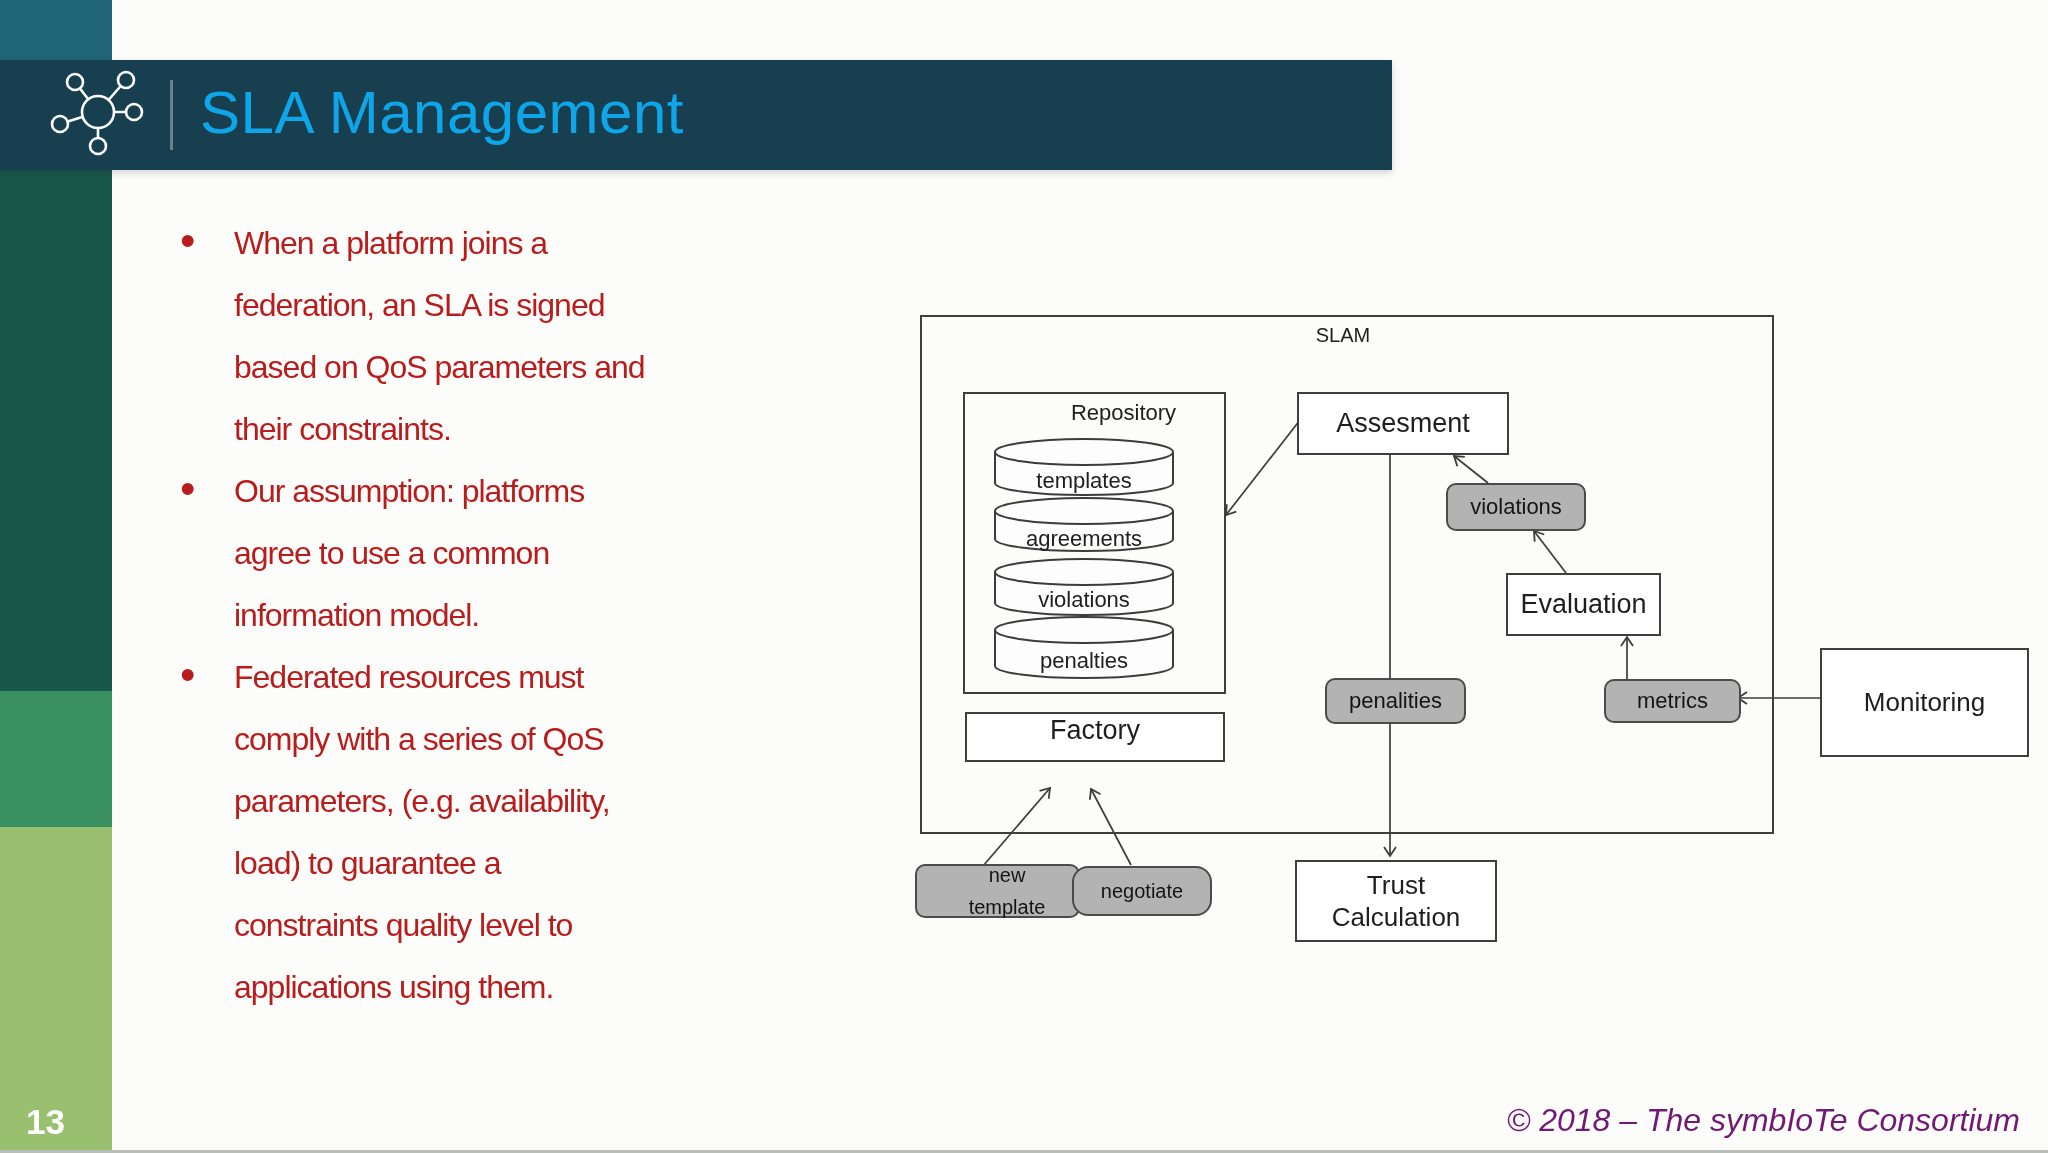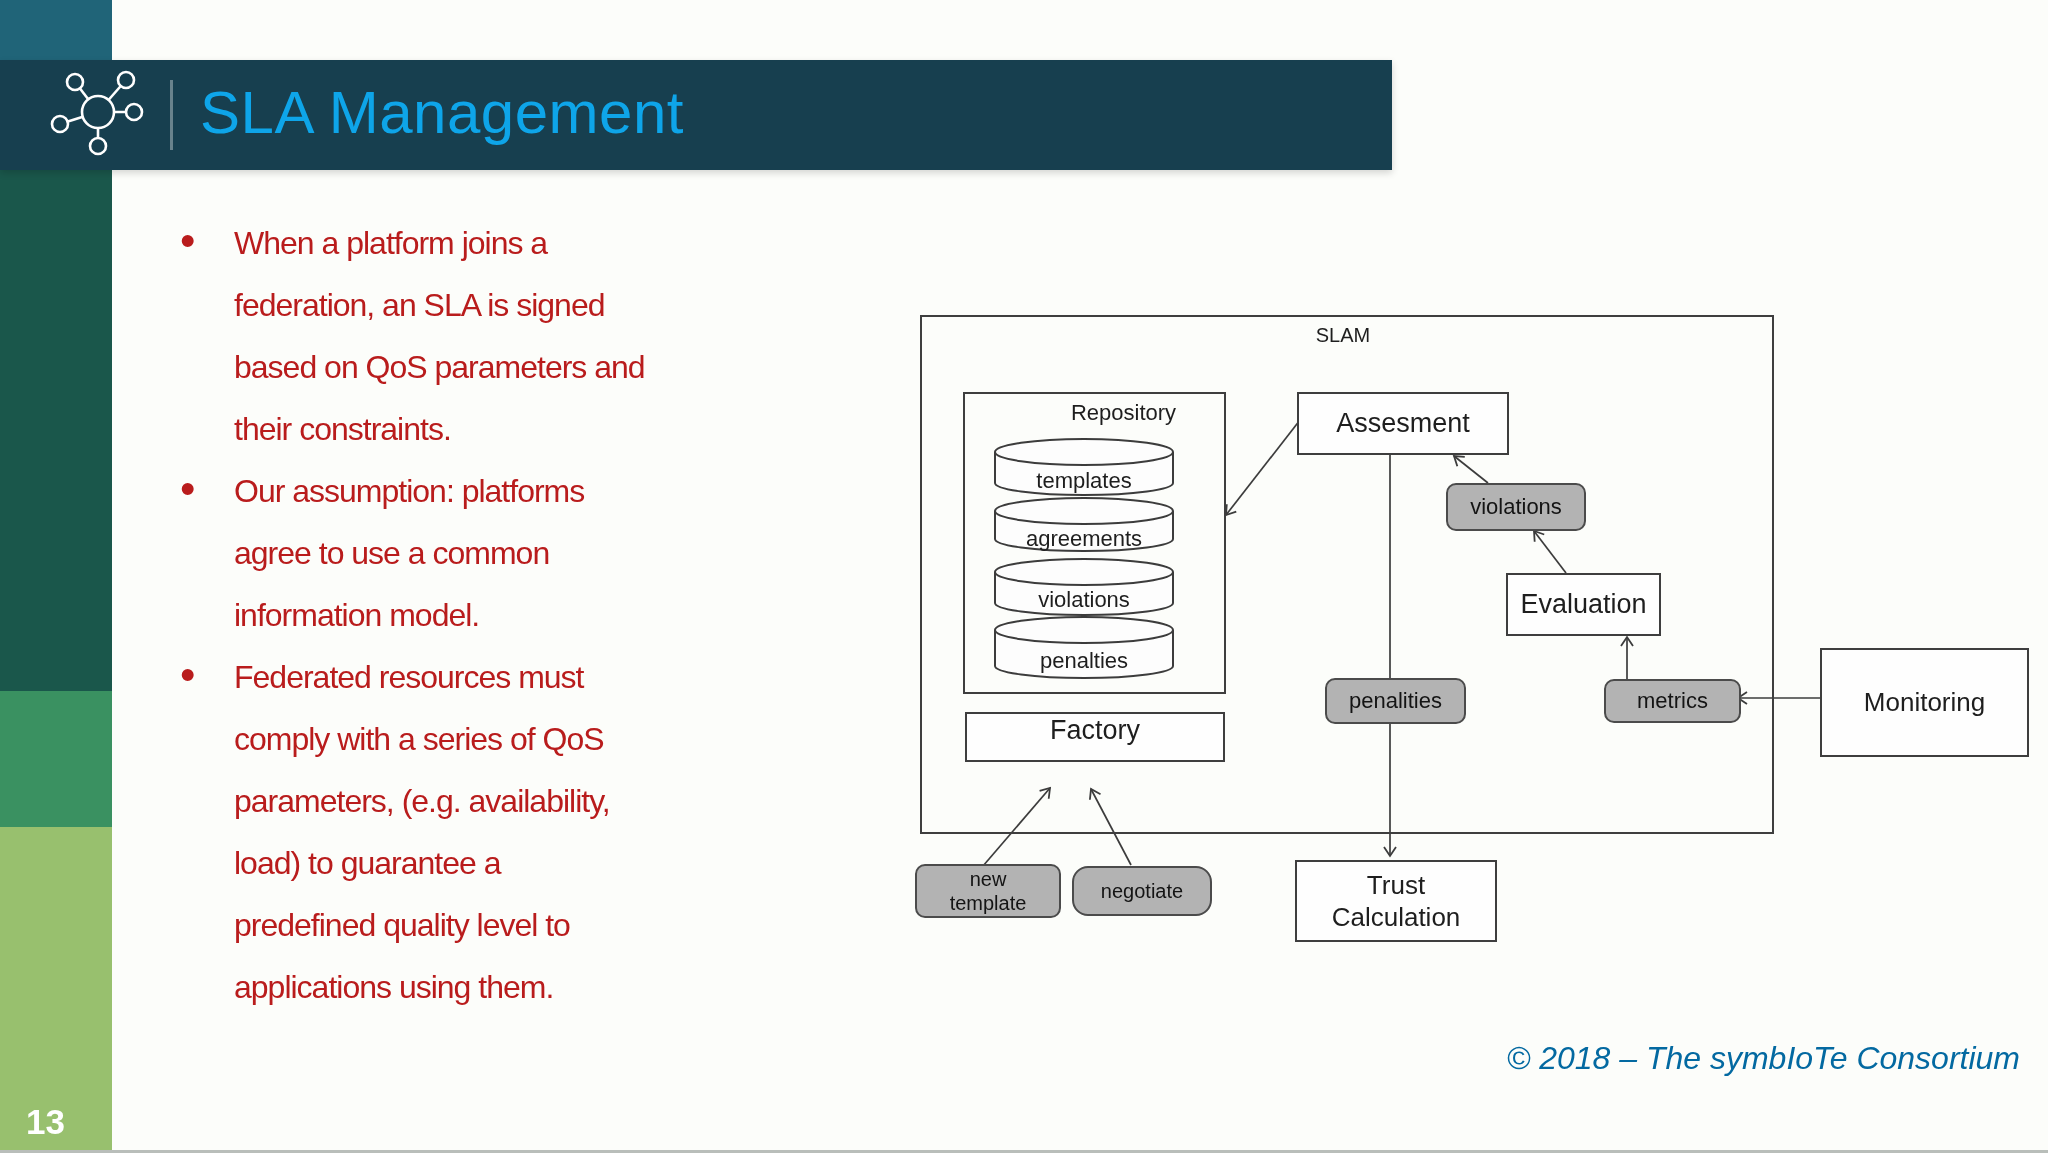--- a/index.html
+++ b/index.html
@@ -55,25 +55,25 @@
   }
   .dbox.hollow { background:transparent; }
   .dlabel { position:absolute; text-align:center; color:#1e1e1e; }
   .tag {
     position:absolute; border:2px solid #4b4b4b; background:#b3b3b3; border-radius:10px;
     display:flex; align-items:center; justify-content:center; text-align:center;
     color:#141414; white-space:pre-line;
   }
   .fs20 { font-size:20px; } .fs22 { font-size:22px; } .fs23 { font-size:22px;margin-left:31px; }
   .fs26 { font-size:26px; } .fs27 { font-size:27px; }
-  .lh22 { line-height:24px; } .lh32 { line-height:32px; }
+  .lh22 { line-height:32px;padding-left:19px; } .lh32 { line-height:32px; }
   
   .copyright {
-    position:absolute; right:28px; top:1040px; font-size:32px; font-style:italic;
-    color:#0369a1; white-space:nowrap;margin-left:44px;
+    position:absolute; right:28px; top:1102px; font-size:32px; font-style:italic;
+    color:#701a75; white-space:nowrap;margin-left:44px;
   }
   .bottom-edge { position:absolute; left:0; bottom:0; width:100%; height:3px; background:#b9beba; }
 </style>
 </head>
 <body>
 
 <div class="sidebar">
   <div class="sb-block sb-teal"></div>
   <div class="sb-block sb-dgreen"></div>
   <div class="sb-block sb-mgreen"></div>
@@ -106,21 +106,21 @@
 federation, an SLA is signed
 based on QoS parameters and
 their constraints.</li>
   <li>Our assumption: platforms
 agree to use a common
 information model.</li>
   <li>Federated resources must
 comply with a series of QoS
 parameters, (e.g. availability,
 load) to guarantee a
-predefined quality level to
+constraints quality level to
 applications using them.</li>
 </ul>
 
 <div class="diagram">
 
   <svg class="lines" width="1148" height="680" viewBox="0 0 1148 680">
     <defs>
       <marker id="arrowhead" markerUnits="userSpaceOnUse" markerWidth="18" markerHeight="18" refX="12" refY="8" orient="auto">
         <path d="M3,2 L12,8 L3,14" fill="none" stroke="#3c3c3c" stroke-width="1.8"></path>
       </marker>

